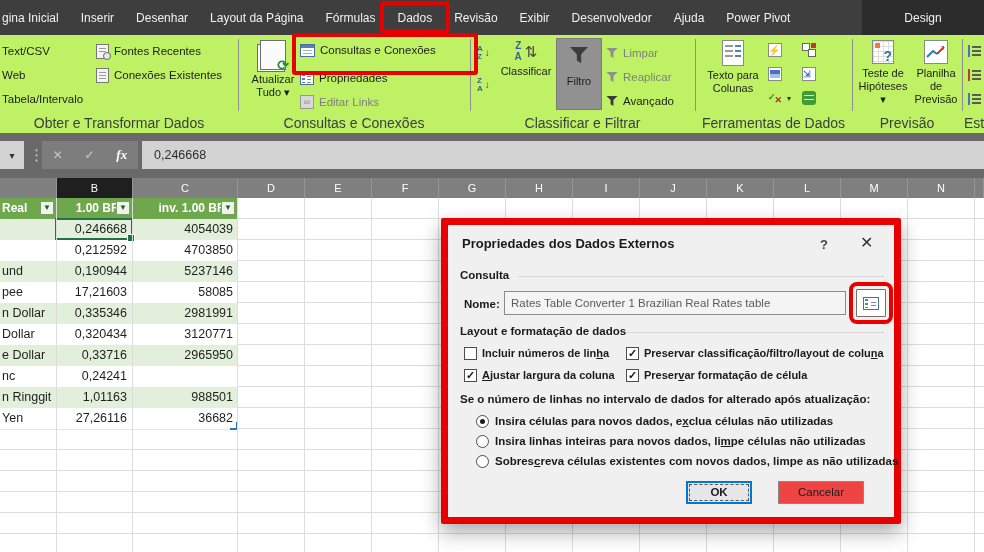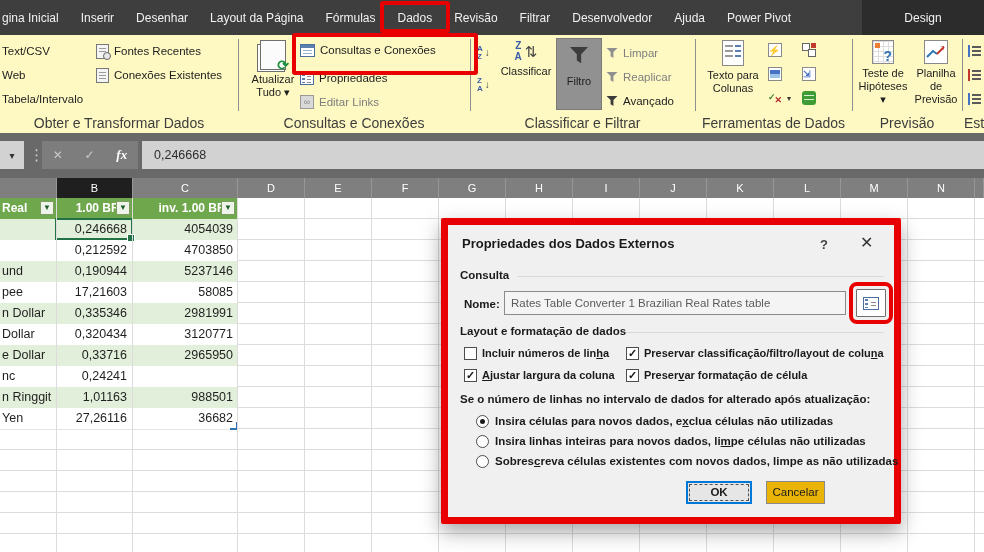--- a/index.html
+++ b/index.html
@@ -9,21 +9,21 @@
   
   #tabbar{position:absolute;left:0;top:0;width:984px;height:35px;background:#3e3e3e;
           display:flex;align-items:stretch;color:#f1f1f1;font-size:12px;z-index:3}
   .tab{display:flex;align-items:center;padding:0 11px;white-space:nowrap;position:relative;cursor:default}
   .tab.first{padding-left:2px}
   .tab.annot::after{content:"";position:absolute;top:1px;bottom:2px;left:-7px;right:-7px;
           border:4px solid #e80000;border-radius:3px;pointer-events:none}
   .tab.design{margin-left:auto;background:#2c2c2c;width:122px;box-sizing:border-box;justify-content:center}
 
   
-  #ribbon{position:absolute;left:0;top:35px;width:984px;height:98px;background:#fef9c3;
+  #ribbon{position:absolute;left:0;top:35px;width:984px;height:98px;background:#bef264;
           font-size:11.5px;color:#1d1d1d;border-bottom:1px solid #8a8a8a;z-index:2}
   .rdiv{position:absolute;top:4px;height:72px;width:1px;background:#8f8f8f}
   .rglabel{position:absolute;top:80px;font-size:14px;color:#3d3d3d;text-align:center;white-space:nowrap}
   .rsm{position:absolute;display:flex;align-items:center;gap:5px;height:20px;white-space:nowrap;cursor:default}
   .rsm.disabled{color:#7e7e7e}
   .rbig{position:absolute;display:flex;flex-direction:column;align-items:center;justify-content:flex-start;
         font-size:11px;line-height:13px;text-align:center;cursor:default}
   .rbig .bigicon{margin:2px 0 3px}
   .pressed{background:#919191;border:1px solid #7a7a7a;box-sizing:border-box}
 
@@ -148,36 +148,36 @@
   .cbbox{width:13px;height:13px;background:#fff;border:1px solid #4d4d4d;box-sizing:border-box;
          font-size:11px;line-height:11px;text-align:center;color:#1a1a1a;font-weight:bold;flex:0 0 auto}
   .rdrow{position:absolute;display:flex;align-items:center;gap:6px;height:16px;white-space:nowrap;font-size:11.5px}
   .rdot{width:13px;height:13px;border-radius:50%;background:#fff;border:1px solid #4d4d4d;box-sizing:border-box;
         position:relative;flex:0 0 auto}
   .rdot.on::after{content:"";position:absolute;left:3px;top:3px;width:5px;height:5px;border-radius:50%;background:#1a1a1a}
   #sentence{position:absolute;left:12px;top:168px;font-weight:600;white-space:nowrap}
   .dbtn{position:absolute;top:256px;height:23px;box-sizing:border-box;font-size:11.5px;
         font-family:"Liberation Sans",sans-serif;text-align:center;cursor:default}
   #okbtn{left:238px;width:66px;background:#e6e6e6;border:2px solid #0078d7;outline:1px dashed #555;outline-offset:-4px;line-height:19px}
-  #cancelbtn{left:318px;width:59px;background:#eab308;border:1px solid #8a8a8a;line-height:21px}
+  #cancelbtn{left:330px;width:86px;background:#ef4444;border:1px solid #8a8a8a;line-height:21px}
   .accel{text-decoration:underline}
   .dlglabel{font-weight:600}
 </style>
 </head>
 <body>
 
 <div id="tabbar">
     <div class="tab first">gina Inicial</div>
     <div class="tab">Inserir</div>
     <div class="tab">Desenhar</div>
     <div class="tab">Layout da Página</div>
     <div class="tab">Fórmulas</div>
     <div class="tab annot">Dados</div>
     <div class="tab">Revisão</div>
-    <div class="tab">Filtrar</div>
+    <div class="tab">Exibir</div>
     <div class="tab">Desenvolvedor</div>
     <div class="tab">Ajuda</div>
     <div class="tab">Power Pivot</div>
     <div class="tab design">Design</div>
   </div>
 
 <div id="ribbon">
   <div class="rdiv" style="left:238px"></div>
   <div class="rdiv" style="left:470px"></div>
   <div class="rdiv" style="left:695px"></div>

